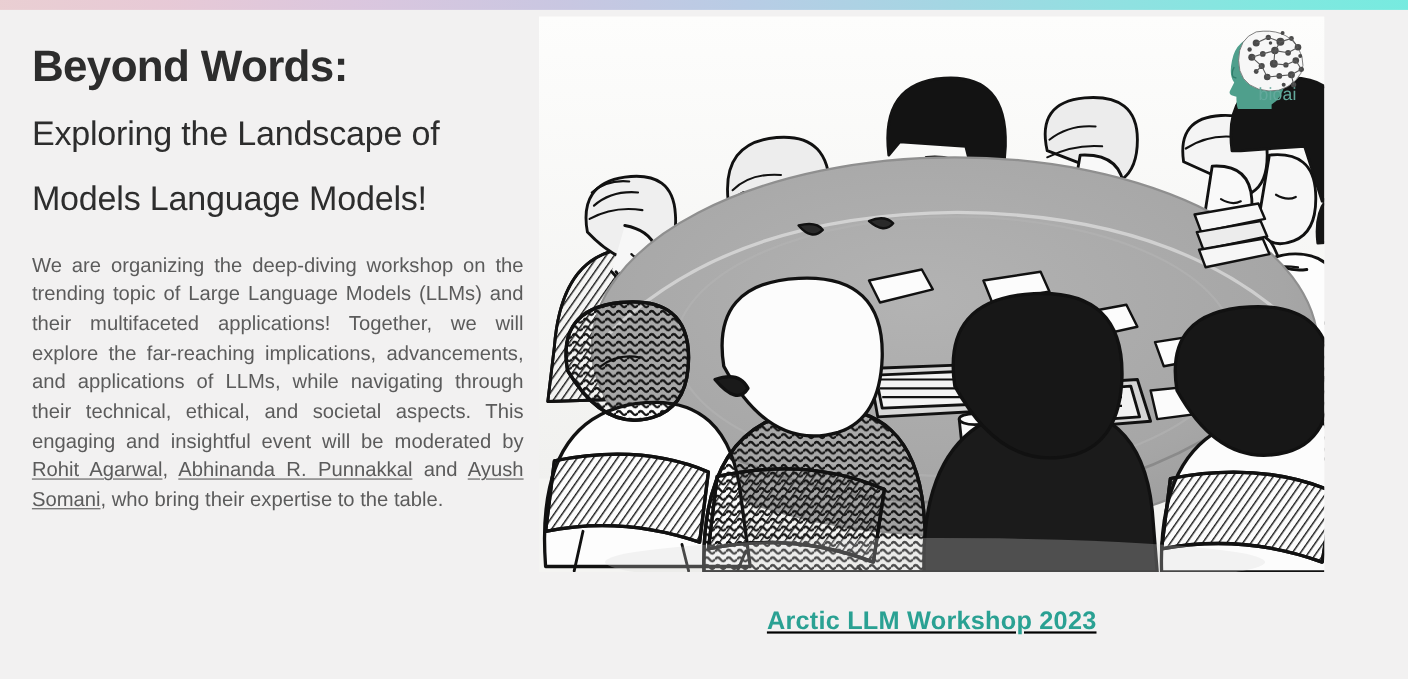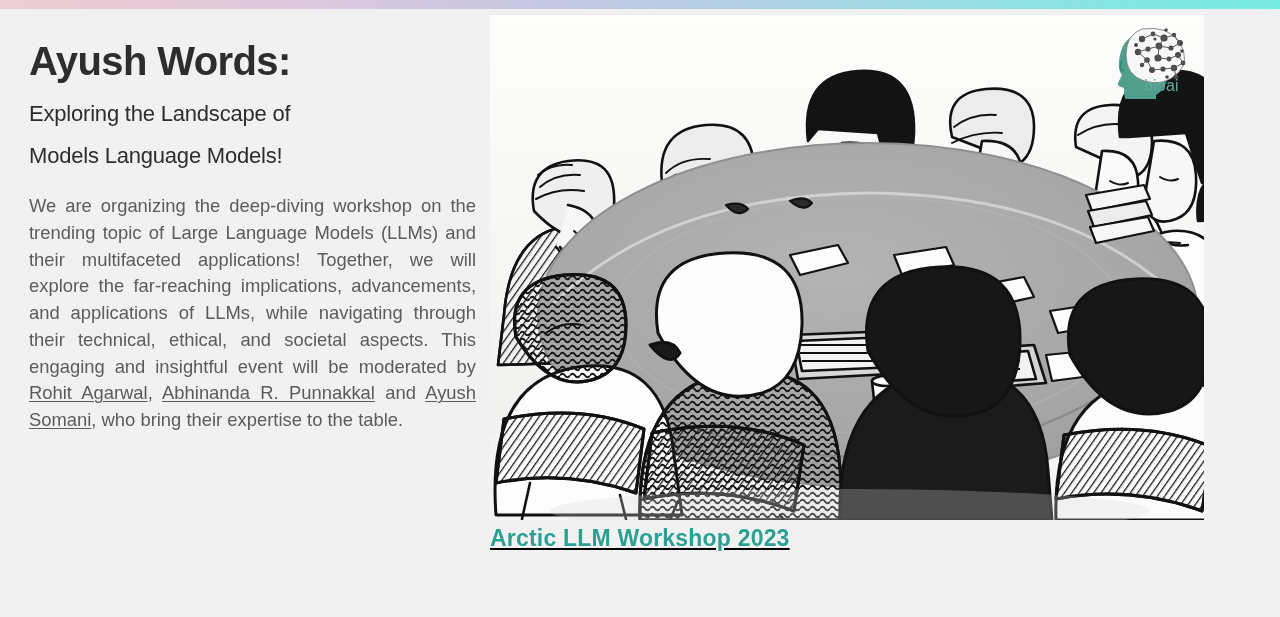--- a/index.html
+++ b/index.html
@@ -55,21 +55,21 @@
   .title-main {
     font-size: 40px;
     font-weight: 700;
     color: #2d2d2d;
     letter-spacing: -0.6px;
     line-height: 1.12;
     margin-bottom: 9px;
   }
 
   .title-sub-line {
-    font-size: 22px;
+    font-size: 31px;
     font-weight: 400;
     color: #2d2d2d;
     letter-spacing: -0.2px;
     line-height: 1.9;
   }
 
   .body-copy {
     font-size: 18.4px;
     line-height: 1.45;
     color: #5b5b5b;
@@ -113,40 +113,40 @@
 
   .brand-logo {
     position: absolute;
     top: 10px;
     right: 12px;
     width: 78px;
     height: 74px;
   }
 
   .caption {
-    margin-top: 5px;
-    text-align: left;
+    margin-top: 31px;
+    text-align: center;
     width: 714px;
     font-size: 23px;
     font-weight: 700;
     color: #2aa193;
     letter-spacing: 0.2px;
   }
 </style>
 </head>
 <body>
 
 <div class="top-strip"></div>
 
 <div class="page">
 
   <div class="left-col">
 
     <div class="title-block">
-      <div class="title-main">Ayush Words:</div>
+      <div class="title-main">Beyond Words:</div>
       <div class="title-sub-line">Exploring the Landscape of</div>
       <div class="title-sub-line">Models Language Models!</div>
     </div>
 
     <p class="body-copy"><span>We are organizing the deep-diving workshop on the trending topic of Large Language Models (LLMs) and their multifaceted applications! Together, we will explore the far-reaching implications, advancements, and applications of LLMs, while navigating through their technical, ethical, and societal aspects. This engaging and insightful event will be moderated by </span><a class="moderator-link" href="#">Rohit Agarwal</a><span>, </span><a class="moderator-link" href="#">Abhinanda R. Punnakkal</a><span> and </span><a class="moderator-link" href="#">Ayush Somani</a><span>, who bring their expertise to the table.</span></p>
 
   </div>
 
   <div class="right-col">
 

